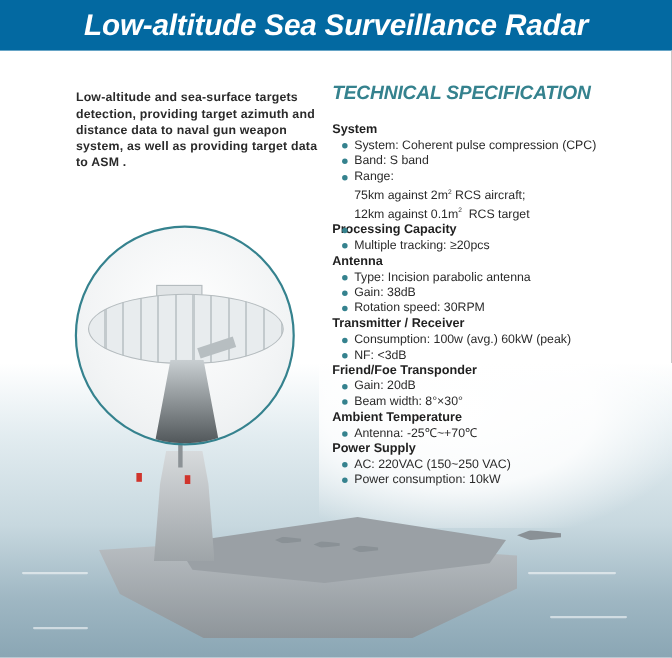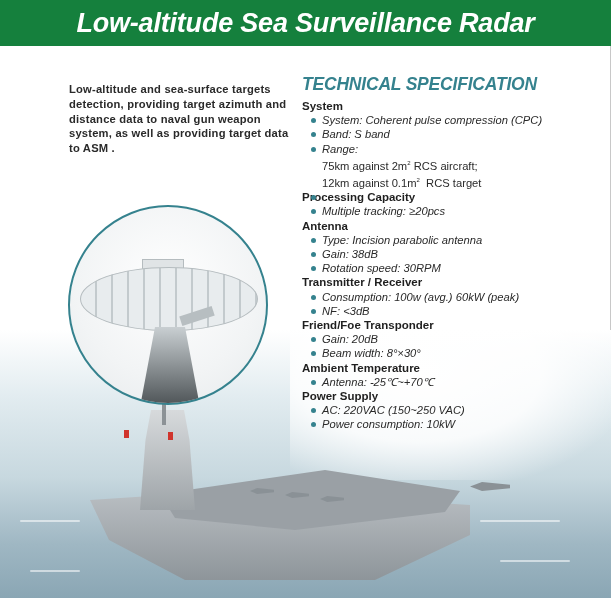--- a/index.html
+++ b/index.html
@@ -1,17 +1,17 @@
 <!DOCTYPE html>
 <html><head>
 <meta charset="utf-8">
 <style>
   html, body { margin:0; padding:0; }
   body { width:611px; height:598px; position:relative; overflow:hidden; background:#ffffff; font-family:"Liberation Sans", sans-serif; }
-  .banner { position:absolute; left:0; top:0; width:611px; height:46px; background:#15803d; }
+  .banner { position:absolute; left:0; top:0; width:611px; height:46px; background:#0369a1; }
   .banner h1 { margin:0; text-align:center; color:#ffffff; font-style:italic; font-weight:bold; font-size:27px; line-height:46px; letter-spacing:-0.2px; }
   .right-edge { position:absolute; right:0; top:46px; width:1px; height:552px; background:#c8c8c8; }
 
   .sea { position:absolute; left:0; top:330px; width:611px; height:268px;
     background: linear-gradient(180deg, rgba(255,255,255,1) 0%, rgba(226,236,240,1) 25%, #c7d8df 55%, #9fb7c3 80%, #8aa6b4 100%); }
   .sea-haze { position:absolute; left:290px; top:330px; width:321px; height:150px;
     background: radial-gradient(ellipse at 40% 30%, rgba(255,255,255,1) 0%, rgba(255,255,255,0.85) 45%, rgba(255,255,255,0) 80%); }
   .wave { position:absolute; height:2px; background:rgba(255,255,255,0.55); border-radius:2px; }
 
   
@@ -29,23 +29,23 @@
     background: radial-gradient(circle at 50% 40%, #ffffff 0%, #f2f4f5 60%, #e6eaec 100%); }
   .dish { position:absolute; left:10px; top:60px; width:176px; height:62px; border-radius:50%;
     background: repeating-linear-gradient(90deg,#e8ecee 0 14px,#c3cacd 14px 16px), #e8ecee; border:1px solid #b5bcbf; }
   .dish-top { position:absolute; left:72px; top:52px; width:40px; height:14px; background:#e0e4e6; border:1px solid #b5bcbf; }
   .pedestal { position:absolute; left:70px; top:120px; width:60px; height:80px; background:linear-gradient(180deg,#c9cfd2,#4b5154); clip-path: polygon(25% 0,75% 0,85% 40%,100% 100%,0 100%,15% 40%); }
   .arm { position:absolute; left:110px; top:104px; width:34px; height:10px; background:#b7bec1; transform:rotate(-18deg); }
 
   .intro { position:absolute; left:69px; top:82px; width:225px; font-family:Liberation Sans, sans-serif; font-weight:bold; font-size:11.2px; line-height:14.8px; color:#2a2a2a; letter-spacing:0.2px; }
 
   .spec { position:absolute; left:302px; top:74px; width:300px; }
-  .spec h2 { margin:0 0 5px 0; color:#35828e; font-style:italic; font-weight:bold; font-size:17.5px; line-height:20px; letter-spacing:-0.2px; }
+  .spec h2 { margin:0 0 17px 0; color:#35828e; font-style:italic; font-weight:bold; font-size:17.5px; line-height:20px; letter-spacing:-0.2px; }
   .section-title { font-weight:bold; font-size:11.5px; line-height:14.2px; color:#1f1f1f; }
-  .item { position:relative; padding-left:20px; font-size:11.2px; line-height:14.2px; color:#2a2a2a;font-style:italic; }
+  .item { position:relative; padding-left:20px; font-size:11.2px; line-height:14.2px; color:#2a2a2a; }
   .bullet { position:absolute; left:9px; top:5px; width:5px; height:5px; border-radius:50%; background:#35828e; }
   .cont { padding-left:20px; font-size:11.2px; line-height:14.2px; color:#2a2a2a; }
   sup { font-size:6px; vertical-align:5px; }
 </style>
 </head>
 <body>
 
 <div class="banner">
   <h1>Low-altitude Sea Surveillance Radar</h1>
 </div>

